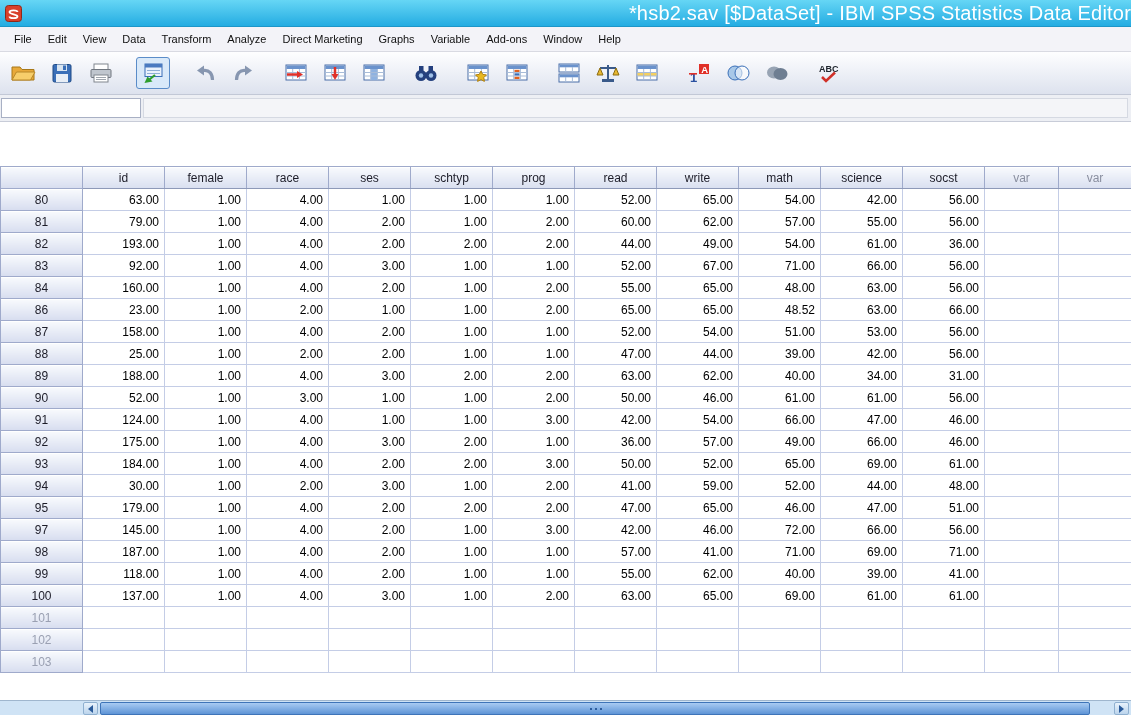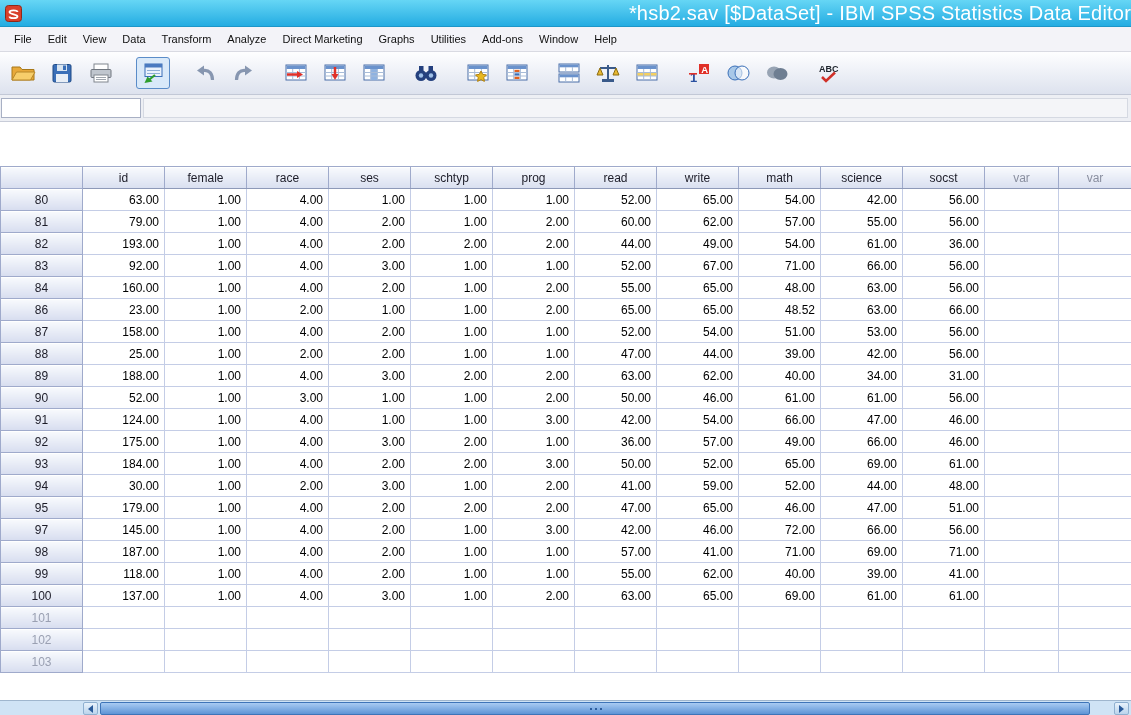--- a/index.html
+++ b/index.html
@@ -91,21 +91,21 @@
 
   <div class="menubar">
       <span class="menu-item">File</span>
       <span class="menu-item">Edit</span>
       <span class="menu-item">View</span>
       <span class="menu-item">Data</span>
       <span class="menu-item">Transform</span>
       <span class="menu-item">Analyze</span>
       <span class="menu-item">Direct Marketing</span>
       <span class="menu-item">Graphs</span>
-      <span class="menu-item">Utilities</span>
+      <span class="menu-item">Variable</span>
       <span class="menu-item">Add-ons</span>
       <span class="menu-item">Window</span>
       <span class="menu-item">Help</span>
     </div>
 
   <div class="toolbar">
     <div class="tool-btn">
       <svg class="ticon" width="26" height="24" viewBox="0 0 26 24">
         <path d="M2 19 V6 h8 l2 2.5 h12 V19 z" fill="#E8A93A" stroke="#A87818"></path>
         <path d="M2 19 l4.5 -8 h18.5 l-4.5 8 z" fill="#F7CE6B" stroke="#B8882A"></path>

